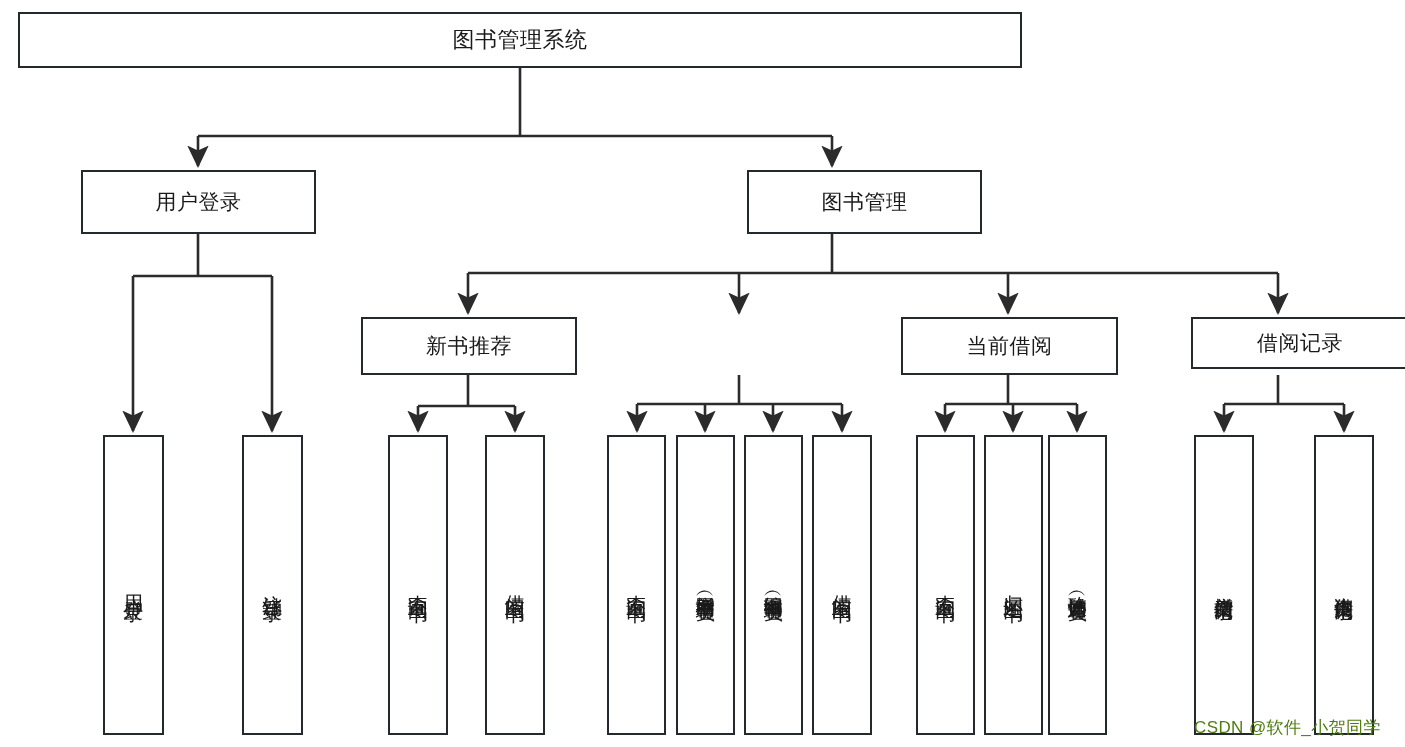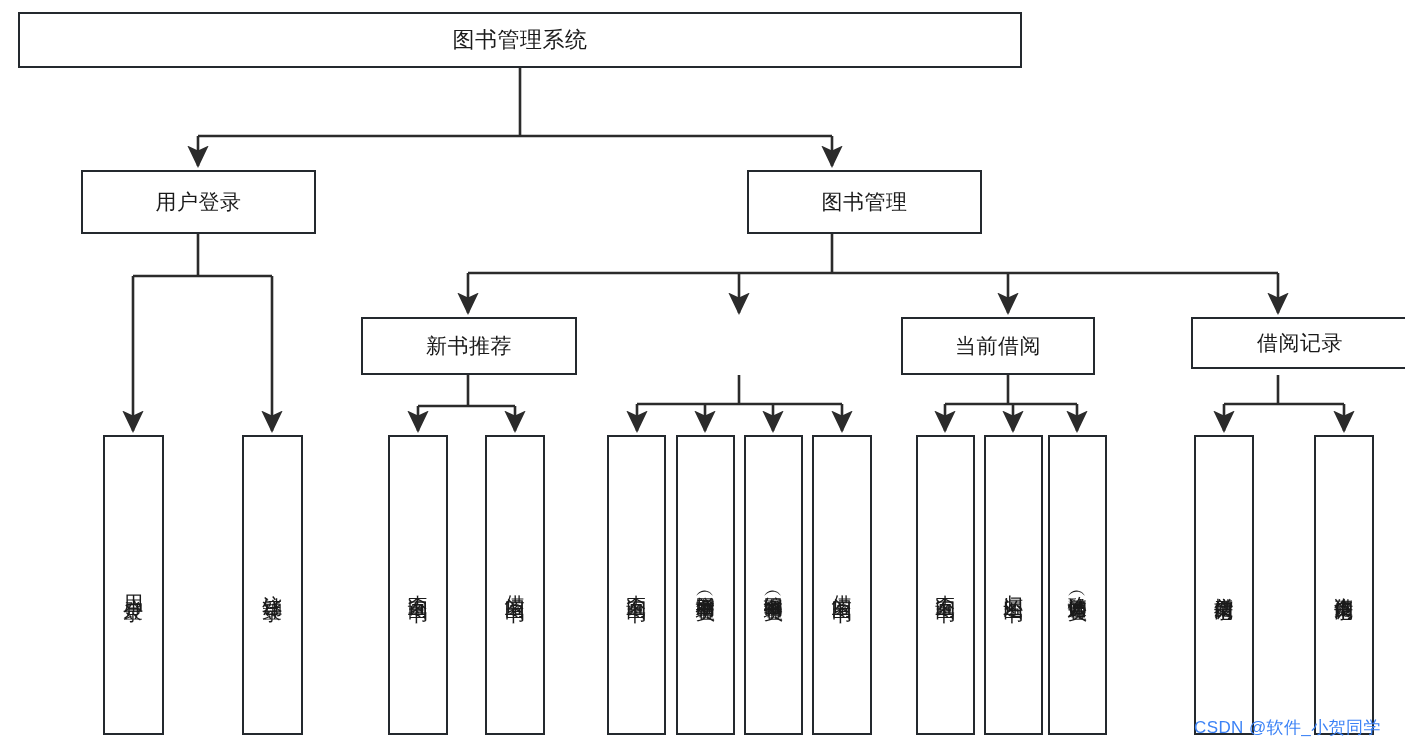--- a/index.html
+++ b/index.html
@@ -53,21 +53,21 @@
   .node.vertical.tall-text {
     font-size: 19px;
     letter-spacing: 1px;
   }
   .node.root {
     font-size: 22px;
   }
   .watermark {
     position: absolute;
     font-size: 17px;
-    color: #3b82f6;
+    color: #4d7c0f;
     white-space: nowrap;
     letter-spacing: 0.4px;
     pointer-events: none;
   }
 </style>
 </head>
 <body>
 
 <div id="canvas">
 
@@ -120,21 +120,21 @@
       <path d="M 1344 404 L 1344 431" marker-end="url(#arrow)"></path>
     </g>
   </svg>
 
   <div class="node horizontal root" style="left:18px; top:12px; width:1004px; height:56px;">图书管理系统</div>
 
   <div class="node horizontal" style="left:81px; top:170px; width:235px; height:64px;">用户登录</div>
   <div class="node horizontal" style="left:711px; top:170px; width:235px; height:64px;margin-left:36px;">图书管理</div>
 
   <div class="node horizontal" style="left:361px; top:317px; width:216px; height:58px;text-align:center;">新书推荐</div>
-  <div class="node horizontal" style="left:901px; top:317px; width:194px; height:58px;">当前借阅</div>
+  <div class="node horizontal" style="left:901px; top:317px; width:217px; height:58px;">当前借阅</div>
   <div class="node horizontal" style="left:1176px; top:317px; width:218px; height:52px;margin-left:15px;">借阅记录</div>
 
   <div class="node vertical" style="left:103px; top:435px; width:61px; height:300px;">用户登录</div>
   <div class="node vertical" style="left:242px; top:435px; width:61px; height:300px;">注销登录</div>
 
   <div class="node vertical" style="left:388px; top:435px; width:60px; height:300px;">查询图书</div>
   <div class="node vertical" style="left:485px; top:435px; width:60px; height:300px;">借阅图书</div>
 
   <div class="node vertical" style="left:607px; top:435px; width:59px; height:300px;">查询图书</div>
   <div class="node vertical tall-text" style="left:676px; top:435px; width:59px; height:300px;">新增图书（管理员）</div>

